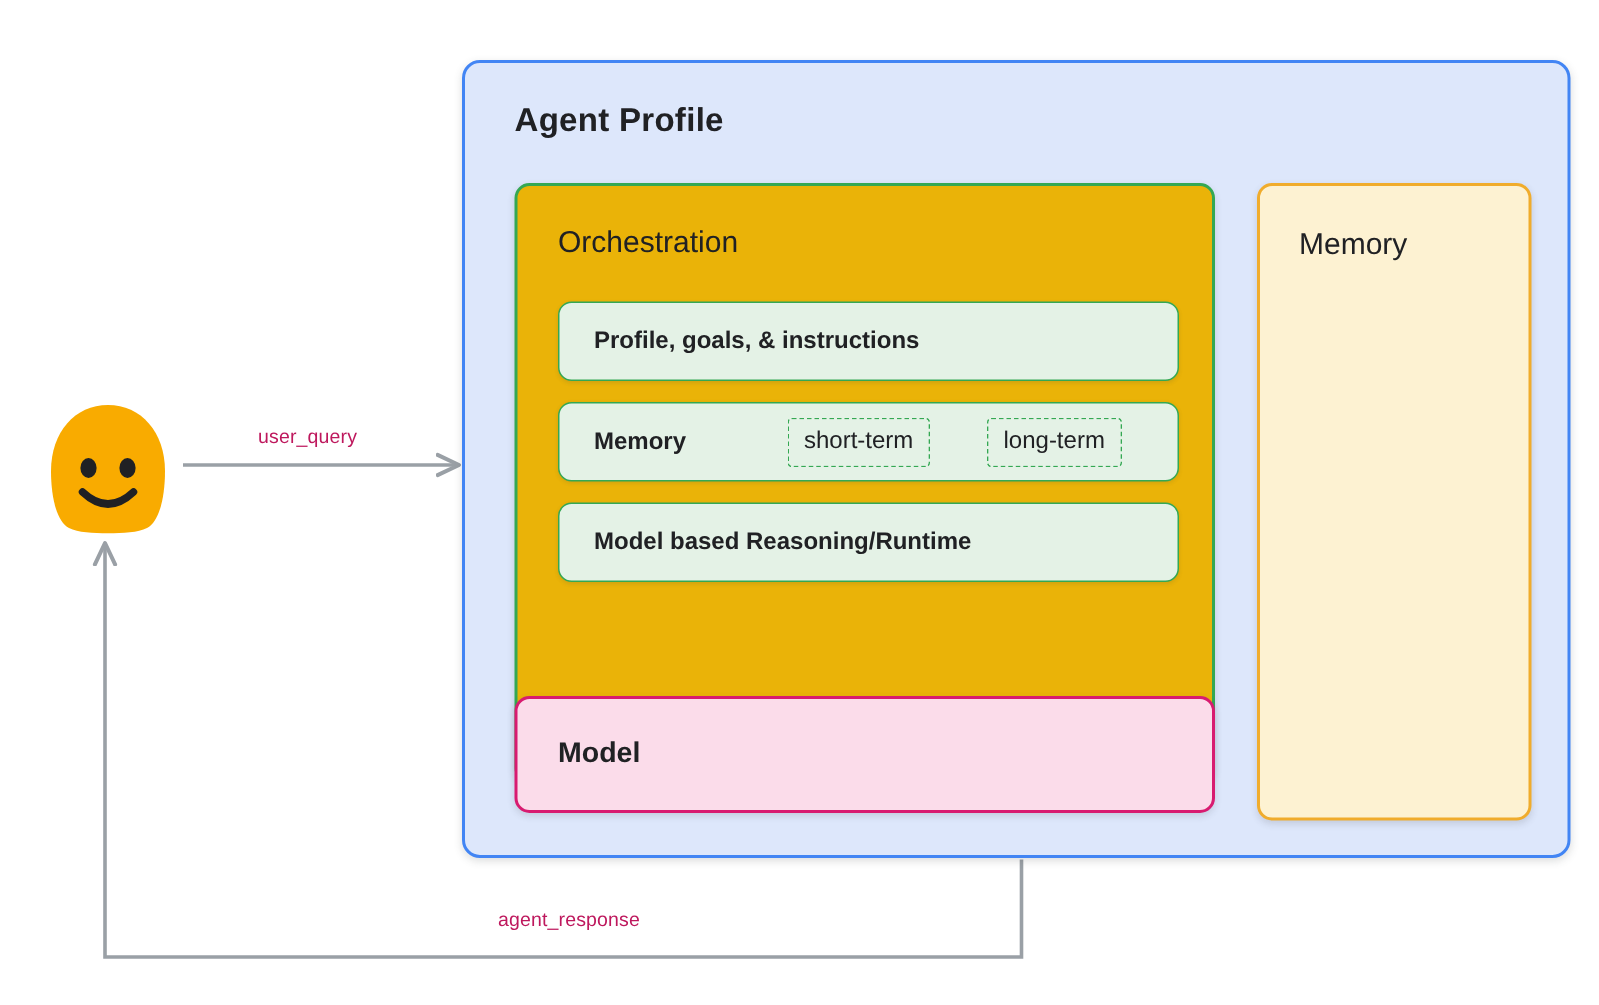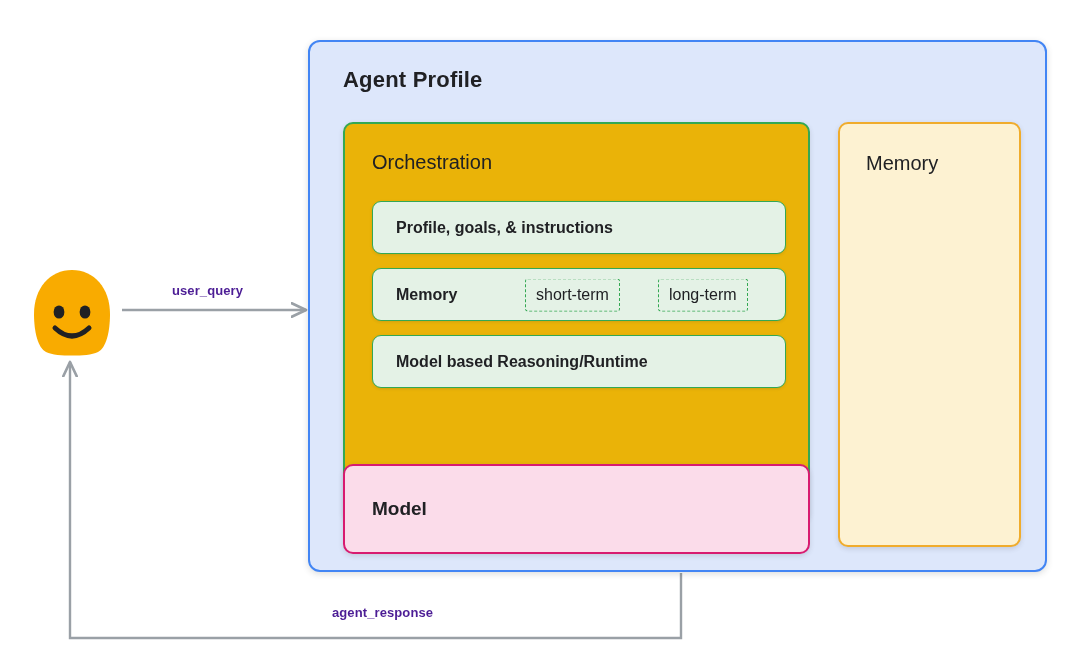--- a/index.html
+++ b/index.html
@@ -29,22 +29,22 @@
   #arrow-layer {
     position: absolute;
     left: 0; top: 0;
     width: 1066px;
     height: 670px;
     pointer-events: none;
   }
   .edge-label {
     position: absolute;
     font-size: 13px;
-    font-weight: 700;
-    color: #4c1d95;
+    font-weight: 400;
+    color: #be185d;
     letter-spacing: .1px;
     white-space: nowrap;
   }
   #label-user-query { left: 172px; top: 283px; }
   #label-agent-response { left: 332px; top: 605px; }
 
   
   #agent-runtime {
     position: absolute;
     left: 308px;
@@ -131,21 +131,21 @@
   }
   #chip-short-term { left: 152px; }
   #chip-long-term  { left: 285px; }
 
   
   #model-box {
     position: absolute;
     left: 33px;
     top: 422px;
     width: 467px;
-    height: 90px;
+    height: 78px;
     box-sizing: border-box;
     background: #fbdcea;
     border: 2px solid #d81b70;
     border-radius: 10px;
     box-shadow: 0 2px 5px rgba(60,64,67,.16);
   }
   #model-box-title {
     position: absolute;
     left: 27px;
     top: 50%;

